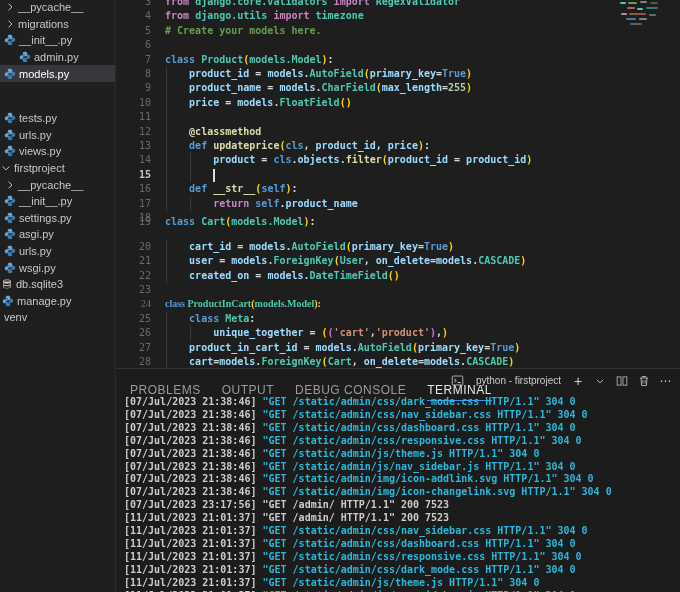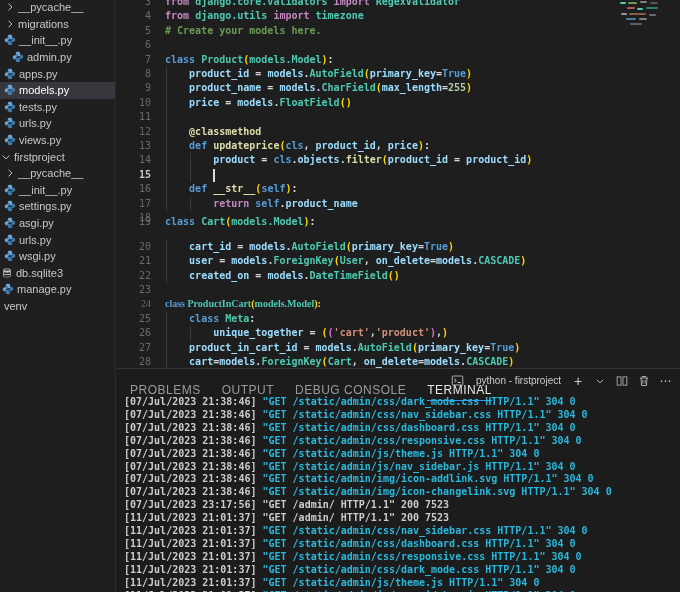--- a/index.html
+++ b/index.html
@@ -64,42 +64,35 @@
         </svg>
         <span>migrations</span>
       </div>
       <div class="srow" style="padding-left: 4px;">
         <svg class="fic" viewBox="0 0 16 16">
           <path fill="#6aa8dc" d="M7.9 1C5.9 1 5 1.9 5 3.2V5h3v.7H3.8C2.2 5.7 1 6.7 1 8.4c0 1.7 1.1 2.7 2.7 2.7H5V9.4C5 8 6.2 7 7.6 7H11V3.2C11 1.9 9.9 1 7.9 1z"></path>
           <path fill="#3c7db1" d="M8.1 15c2 0 2.9-.9 2.9-2.2V11H8v-.7h4.2c1.6 0 2.8-1 2.8-2.7 0-1.7-1.1-2.7-2.7-2.7H11v1.7C11 8 9.8 9 8.4 9H5v3.8C5 14.1 6.1 15 8.1 15z"></path>
         </svg>
         <span>__init__.py</span>
       </div>
-      <div class="srow" style="padding-left: 12px;">
+      <div class="srow" style="padding-left: 19px;">
         <svg class="fic" viewBox="0 0 16 16">
           <path fill="#6aa8dc" d="M7.9 1C5.9 1 5 1.9 5 3.2V5h3v.7H3.8C2.2 5.7 1 6.7 1 8.4c0 1.7 1.1 2.7 2.7 2.7H5V9.4C5 8 6.2 7 7.6 7H11V3.2C11 1.9 9.9 1 7.9 1z"></path>
           <path fill="#3c7db1" d="M8.1 15c2 0 2.9-.9 2.9-2.2V11H8v-.7h4.2c1.6 0 2.8-1 2.8-2.7 0-1.7-1.1-2.7-2.7-2.7H11v1.7C11 8 9.8 9 8.4 9H5v3.8C5 14.1 6.1 15 8.1 15z"></path>
         </svg>
         <span>admin.py</span>
       </div>
-      <div class="srow" style="padding-left: 4px;">
-        <svg class="fic" viewBox="0 0 16 16">
-          <path fill="#6aa8dc" d="M7.9 1C5.9 1 5 1.9 5 3.2V5h3v.7H3.8C2.2 5.7 1 6.7 1 8.4c0 1.7 1.1 2.7 2.7 2.7H5V9.4C5 8 6.2 7 7.6 7H11V3.2C11 1.9 9.9 1 7.9 1z"></path>
-          <path fill="#3c7db1" d="M8.1 15c2 0 2.9-.9 2.9-2.2V11H8v-.7h4.2c1.6 0 2.8-1 2.8-2.7 0-1.7-1.1-2.7-2.7-2.7H11v1.7C11 8 9.8 9 8.4 9H5v3.8C5 14.1 6.1 15 8.1 15z"></path>
-        </svg>
-        <span>apps.py</span>
-      </div>
       <div class="srow sel" style="padding-left: 4px;">
         <svg class="fic" viewBox="0 0 16 16">
           <path fill="#6aa8dc" d="M7.9 1C5.9 1 5 1.9 5 3.2V5h3v.7H3.8C2.2 5.7 1 6.7 1 8.4c0 1.7 1.1 2.7 2.7 2.7H5V9.4C5 8 6.2 7 7.6 7H11V3.2C11 1.9 9.9 1 7.9 1z"></path>
           <path fill="#3c7db1" d="M8.1 15c2 0 2.9-.9 2.9-2.2V11H8v-.7h4.2c1.6 0 2.8-1 2.8-2.7 0-1.7-1.1-2.7-2.7-2.7H11v1.7C11 8 9.8 9 8.4 9H5v3.8C5 14.1 6.1 15 8.1 15z"></path>
         </svg>
         <span>models.py</span>
       </div>
-      <div class="srow" style="padding-left: 4px;">
+      <div class="srow" style="padding-left: 4px; margin-top: 28px;">
         <svg class="fic" viewBox="0 0 16 16">
           <path fill="#6aa8dc" d="M7.9 1C5.9 1 5 1.9 5 3.2V5h3v.7H3.8C2.2 5.7 1 6.7 1 8.4c0 1.7 1.1 2.7 2.7 2.7H5V9.4C5 8 6.2 7 7.6 7H11V3.2C11 1.9 9.9 1 7.9 1z"></path>
           <path fill="#3c7db1" d="M8.1 15c2 0 2.9-.9 2.9-2.2V11H8v-.7h4.2c1.6 0 2.8-1 2.8-2.7 0-1.7-1.1-2.7-2.7-2.7H11v1.7C11 8 9.8 9 8.4 9H5v3.8C5 14.1 6.1 15 8.1 15z"></path>
         </svg>
         <span>tests.py</span>
       </div>
       <div class="srow" style="padding-left: 4px;">
         <svg class="fic" viewBox="0 0 16 16">
           <path fill="#6aa8dc" d="M7.9 1C5.9 1 5 1.9 5 3.2V5h3v.7H3.8C2.2 5.7 1 6.7 1 8.4c0 1.7 1.1 2.7 2.7 2.7H5V9.4C5 8 6.2 7 7.6 7H11V3.2C11 1.9 9.9 1 7.9 1z"></path>
           <path fill="#3c7db1" d="M8.1 15c2 0 2.9-.9 2.9-2.2V11H8v-.7h4.2c1.6 0 2.8-1 2.8-2.7 0-1.7-1.1-2.7-2.7-2.7H11v1.7C11 8 9.8 9 8.4 9H5v3.8C5 14.1 6.1 15 8.1 15z"></path>

